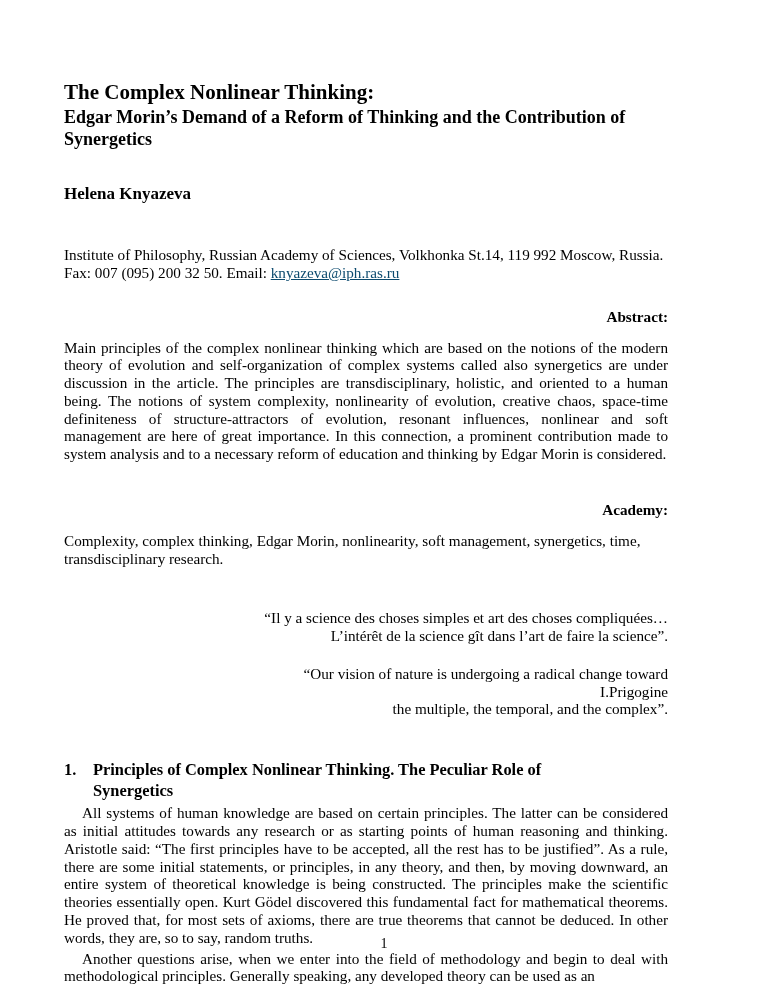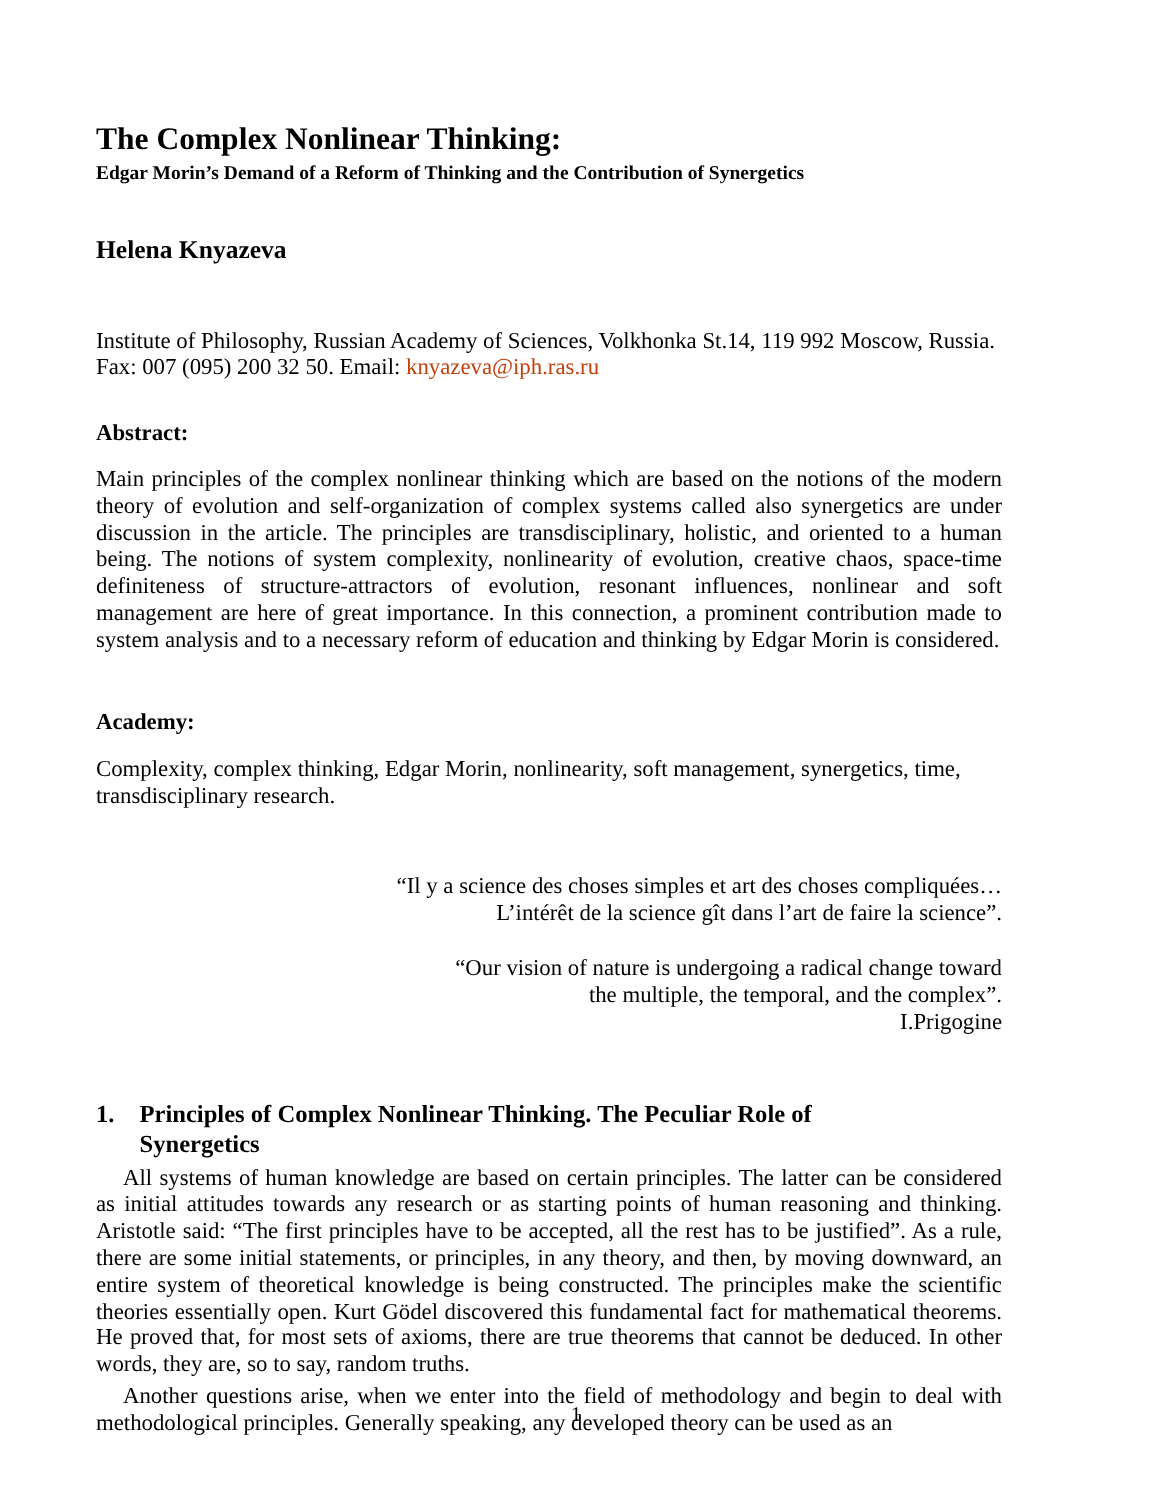--- a/index.html
+++ b/index.html
@@ -19,41 +19,43 @@
     font-size: 15.2px;
     line-height: 1.17;
   }
   .title {
     font-size: 21px;
     font-weight: bold;
     margin: 0;
     line-height: 1.15;
   }
   .subtitle {
-    font-size: 13px;
+    font-size: 18px;
     font-weight: bold;
     margin: 3px 0 0 0;
     line-height: 1.2;
   }
   .author {
     margin-top: 34px;
     font-size: 17px;
     font-weight: bold;
   }
   .affiliation {
     margin: 42px 0 0 0;
     text-align: left;
   }
   a.email {
-    color: #c2410c;
+    color: #0c4a6e;
+    text-decoration: underline;
     cursor: pointer;
   }
   .label {
     font-weight: bold;
     margin-top: 26px;
+    text-align: right;
   }
   .kw-label {
     margin-top: 38px;
   }
   .body-par {
     margin: 13px 0 0 0;
   }
   .just {
     text-align: justify;
     font-family: Liberation Serif, serif;
@@ -114,22 +116,22 @@
 
   <p class="body-par">Complexity, complex thinking, Edgar Morin, nonlinearity, soft management, synergetics, time, transdisciplinary research.</p>
 
   <div class="quote">
     <div><span>“Il y a </span><span class="it">science</span><span> des choses simples et </span><span class="it">art</span><span> des choses compliquées…</span></div>
     <div><span>L’intérêt de la science gît dans </span><span class="it">l’art</span><span> de faire la science”.</span></div>
   </div>
 
   <div class="quote quote2">
     <div>“Our vision of nature is undergoing a radical change toward</div>
+    <div>I.Prigogine</div>
     <div>the multiple, the temporal, and the complex”.</div>
-    <div>I.Prigogine</div>
   </div>
 
   <div class="sec-heading">
     <span class="sec-num">1.</span>
     <span class="sec-text">
       <span style="display:block">Principles of Complex Nonlinear Thinking.  The Peculiar Role of</span>
       <span style="display:block">Synergetics</span>
     </span>
   </div>
 

